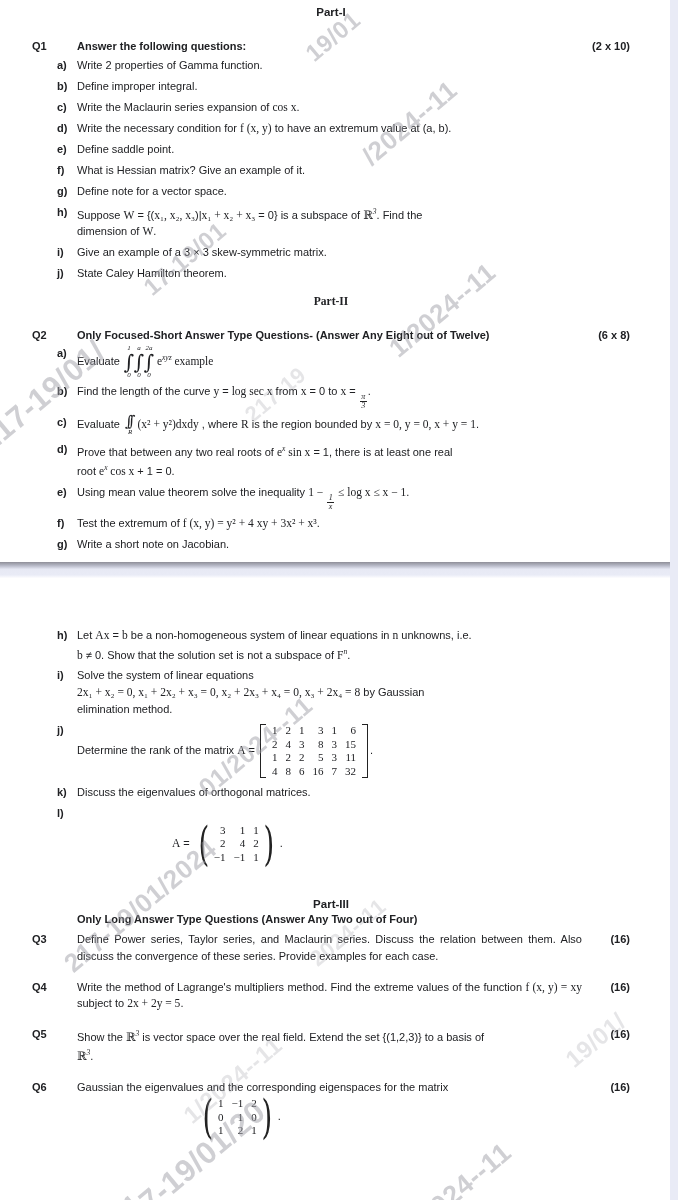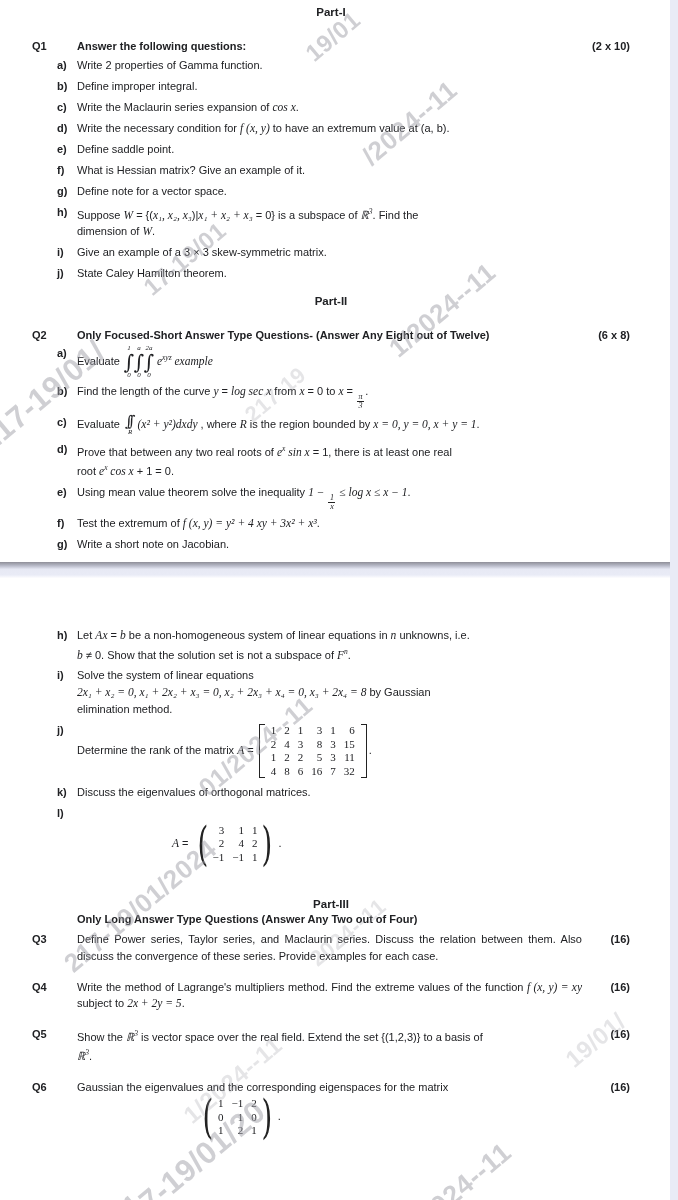--- a/index.html
+++ b/index.html
@@ -9,35 +9,35 @@
     font-family:"Liberation Sans","DejaVu Sans",sans-serif;
   }
   .side-strip{position:absolute;right:0;top:0;width:8px;height:1200px;background:#e9ebf6;}
   .page{position:absolute;left:0;width:670px;background:#fff;box-sizing:border-box;
         padding:0 40px 0 32px;}
   .page1{top:0;height:562px;overflow:hidden;padding-top:4px;}
   .pbreak{position:absolute;top:562px;left:0;width:670px;height:16px;
     background:linear-gradient(180deg,#8f8f98 0%,#b6b8c6 22%,#e7e9f4 45%,#e9ebf6 80%,#fdfdfe 100%);}
   .page2{top:578px;height:622px;overflow:hidden;}
   .ptitle{text-align:center;font-weight:bold;font-size:11.5px;line-height:16px;}
-  .pt2{margin-top:11px;}
+  .pt2{margin-top:11px;font-family:Liberation Serif, serif;}
   .pt3{margin-top:30px;}
   .qhead{display:grid;grid-template-columns:45px 1fr 52px;align-items:baseline;margin-top:20px;}
   .qlabel{font-weight:bold;font-size:11px;}
   .qtitle{font-weight:bold;font-size:11px;}
   .qmarks{font-weight:bold;font-size:11px;text-align:right;}
   .items{margin-top:5px;}
   .items2{margin-top:4px;}
   .items-cont{margin-top:49px;}
   .q-item{display:grid;grid-template-columns:20px 1fr;margin:0 0 4.2px 25px;
           font-size:11px;line-height:16.8px;}
   .q-letter{font-weight:bold;}
   .q-text{white-space:normal;}
   .rt{}
-  .rm{font-family:"Liberation Serif","DejaVu Serif",serif;font-style:italic;font-size:11.5px;}
+  .rm{font-family:"Liberation Serif","DejaVu Serif",serif;font-size:11.5px;}
   sup.rsup{font-family:"Liberation Serif","DejaVu Serif",serif;font-style:italic;font-size:7.5px;}
   .frac{display:inline-flex;flex-direction:column;align-items:center;vertical-align:-4px;
         font-family:"Liberation Serif","DejaVu Serif",serif;font-style:italic;
         font-size:8px;line-height:8px;margin:0 1px;}
   .fn{border-bottom:0.8px solid #222;padding:0 1.5px;}
   .fd{padding:0 1.5px;}
   .int3{display:inline-flex;vertical-align:middle;margin:0 3px 0 1px;}
   .bint{display:inline-flex;flex-direction:column;align-items:center;width:10px;}
   .ilim{font-size:7px;line-height:7.5px;font-family:"Liberation Serif",serif;font-style:italic;}
   .ig{font-size:20px;line-height:19px;font-family:"DejaVu Serif","DejaVu Sans",serif;}

